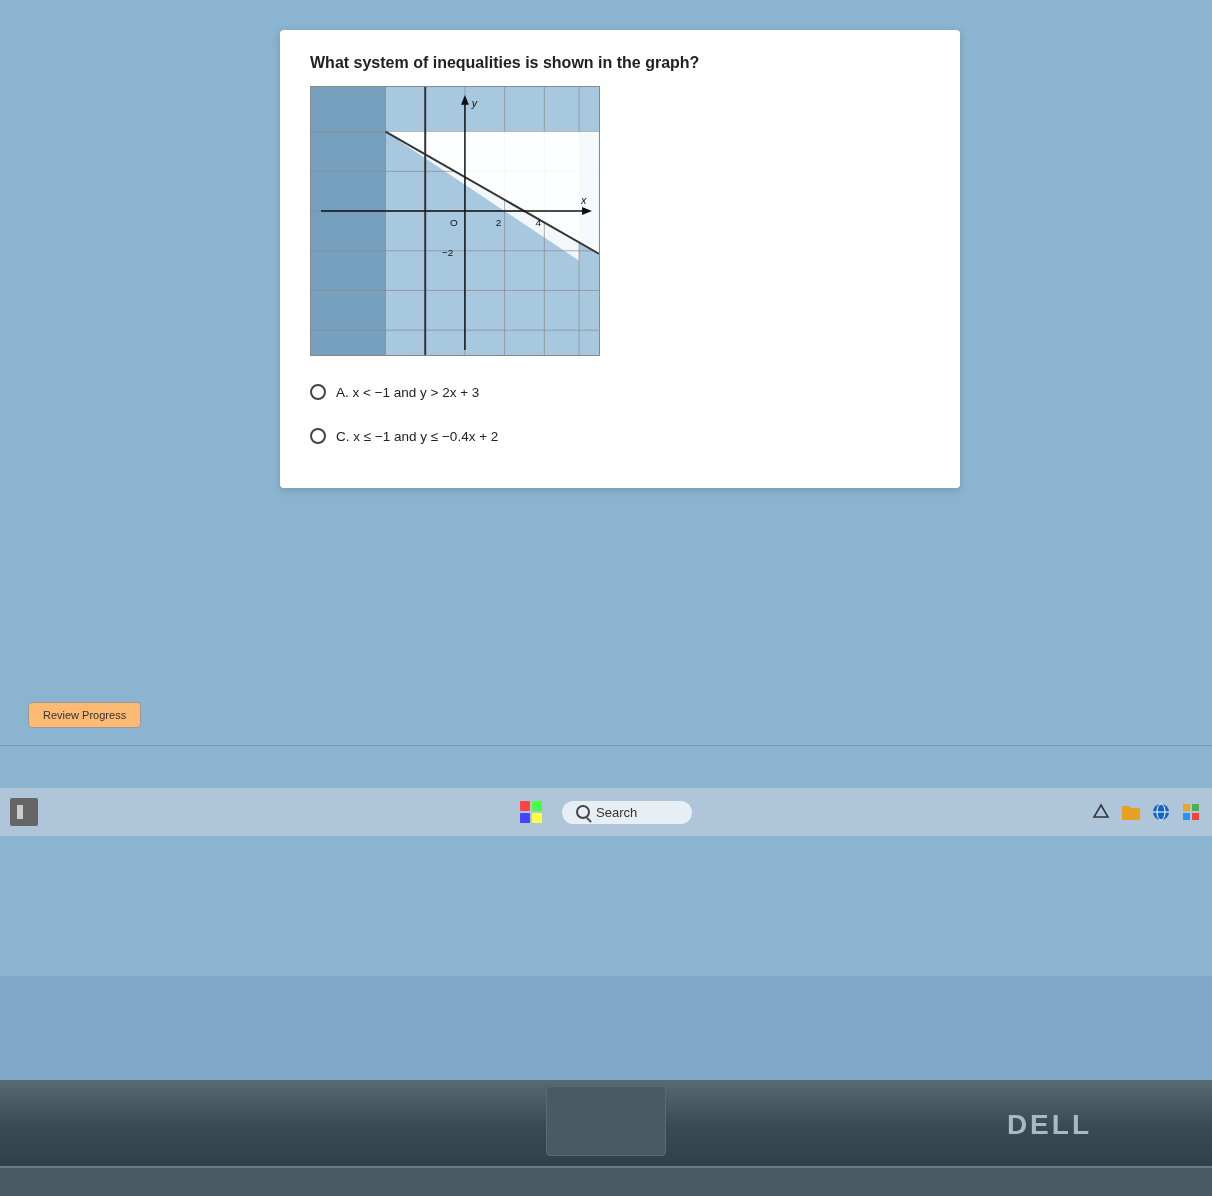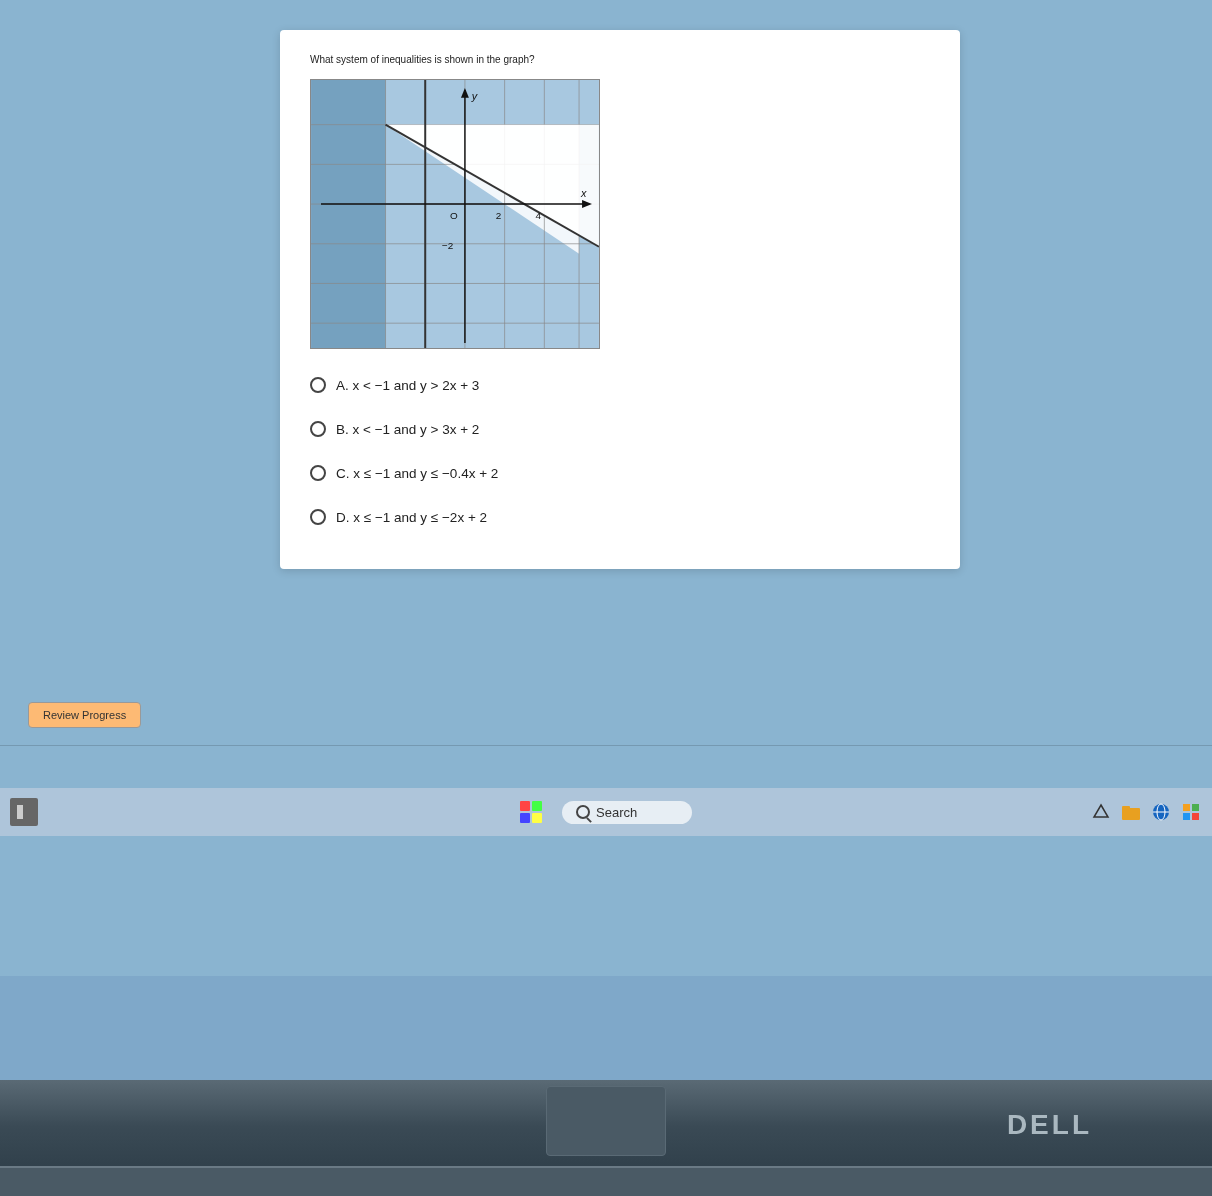--- a/index.html
+++ b/index.html
@@ -28,24 +28,24 @@
       top: 30px;
       left: 280px;
       width: 680px;
       background: white;
       border-radius: 4px;
       padding: 24px 30px 30px 30px;
       box-shadow: 0 2px 8px rgba(0,0,0,0.15);
     }
 
     .question-text {
-      font-size: 10px;
+      font-size: 16px;
       color: #222;
       margin-bottom: 14px;
-      font-weight: 400;
+      font-weight: 700;
     }
 
     
     .graph-container {
       width: 290px;
       height: 270px;
       background: #d0e4f0;
       border: 1px solid #888;
       position: relative;
       margin-bottom: 18px;
@@ -311,29 +311,21 @@
       </svg>
     </div>
 
     <div class="answer-options">
       <div class="answer-option">
         <div class="radio-circle"></div>
         <span class="option-text">A.  x &lt; −1 and y &gt; 2x + 3</span>
       </div>
       <div class="answer-option">
         <div class="radio-circle"></div>
-        <span class="option-text">B.  x &lt; −1 and y &gt; 3x + 2</span>
-      </div>
-      <div class="answer-option">
-        <div class="radio-circle"></div>
         <span class="option-text">C.  x ≤ −1 and y ≤ −0.4x + 2</span>
-      </div>
-      <div class="answer-option">
-        <div class="radio-circle"></div>
-        <span class="option-text">D.  x ≤ −1 and y ≤ −2x + 2</span>
       </div>
     </div>
   </div>
 
   <div class="divider"></div>
 
   <button class="review-btn">Review Progress</button>
 
   <div class="taskbar">
     <div class="taskbar-left">

